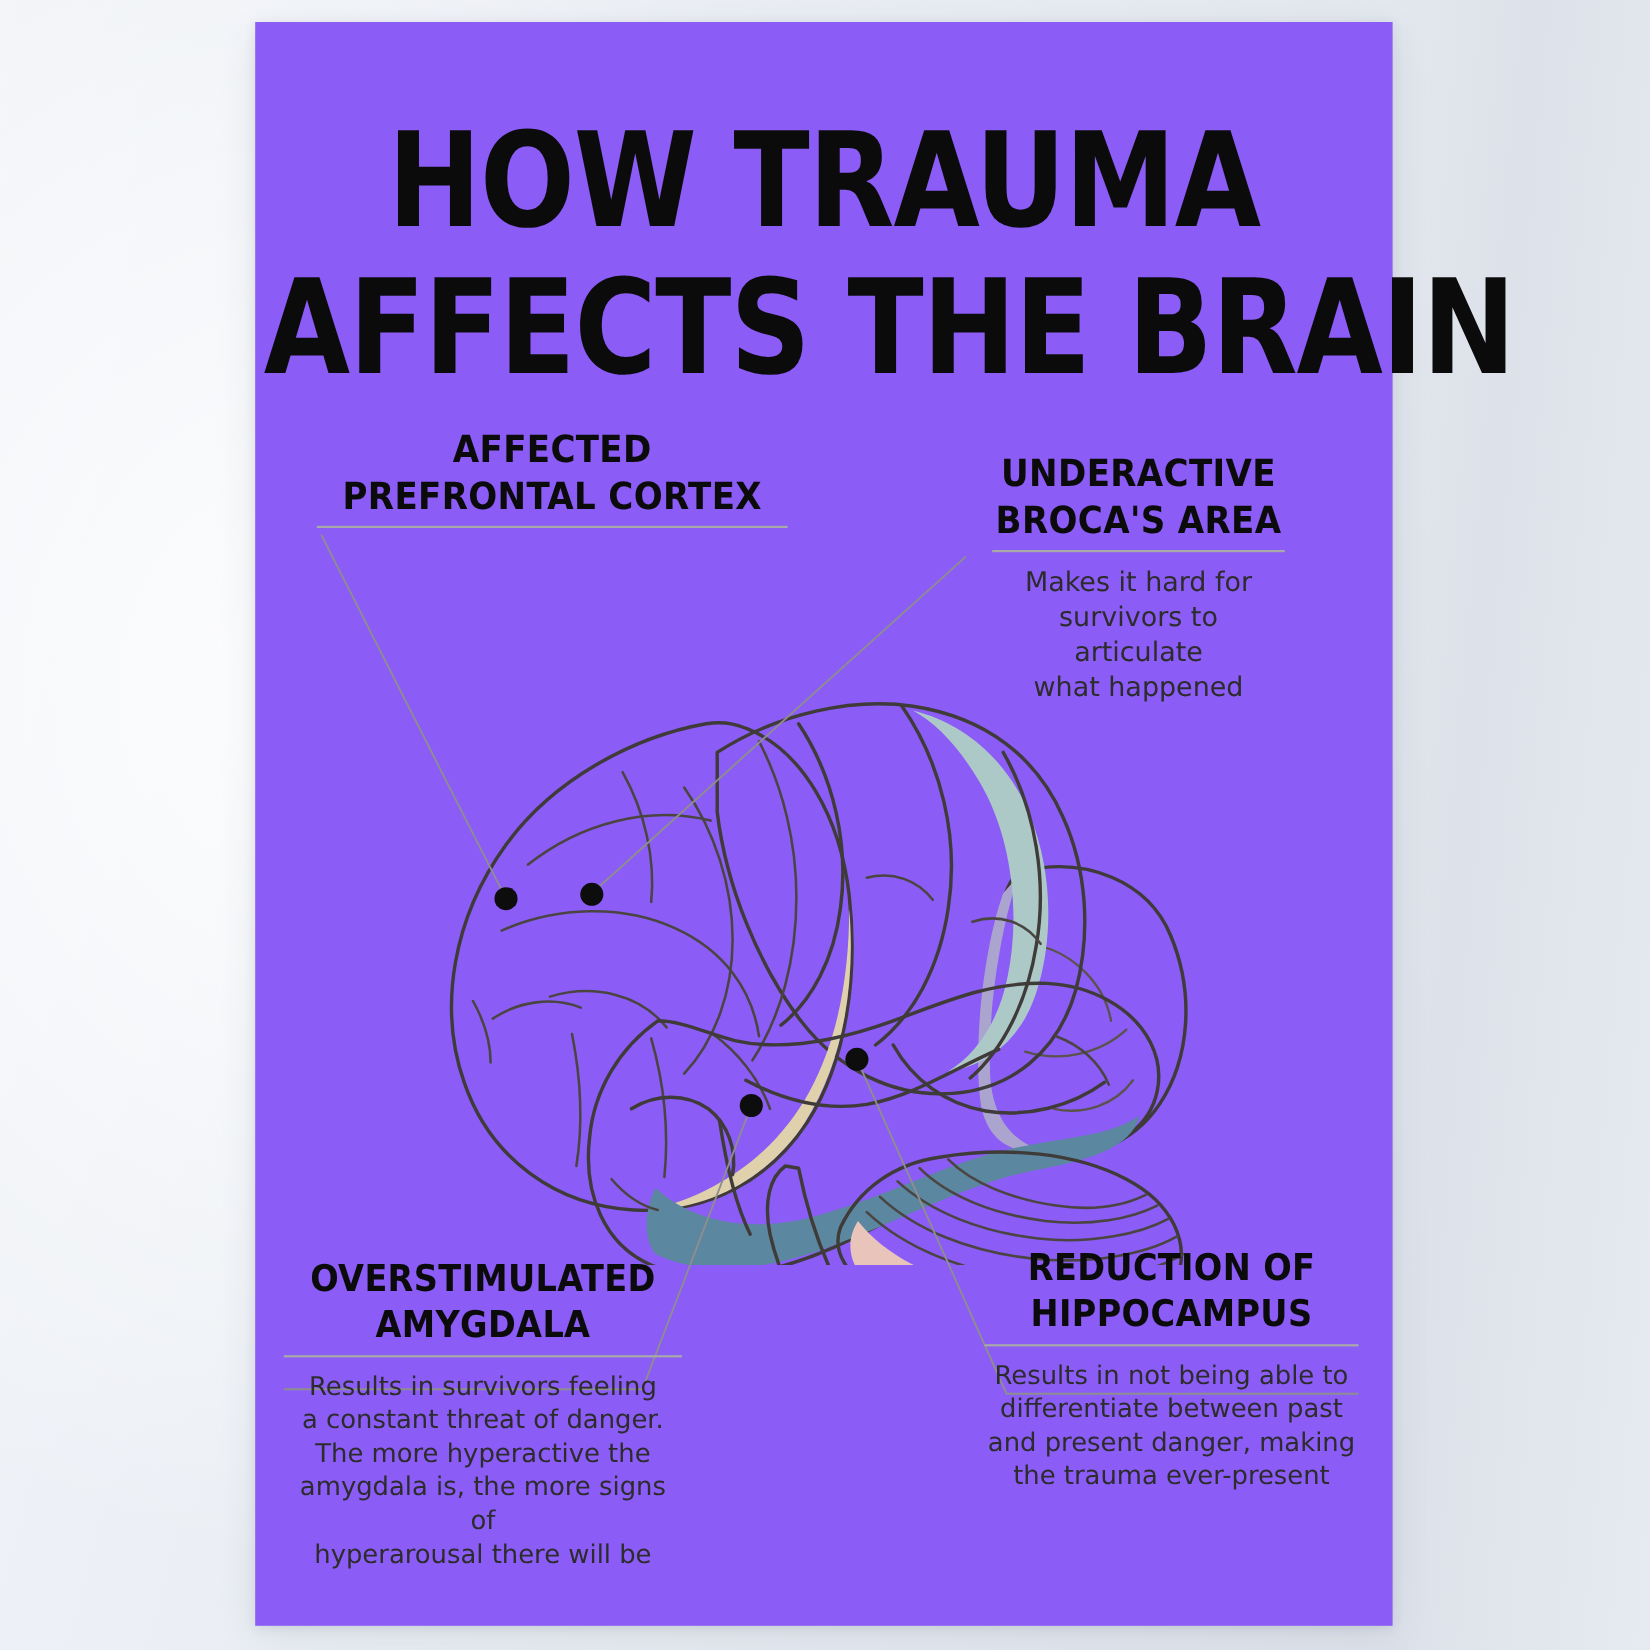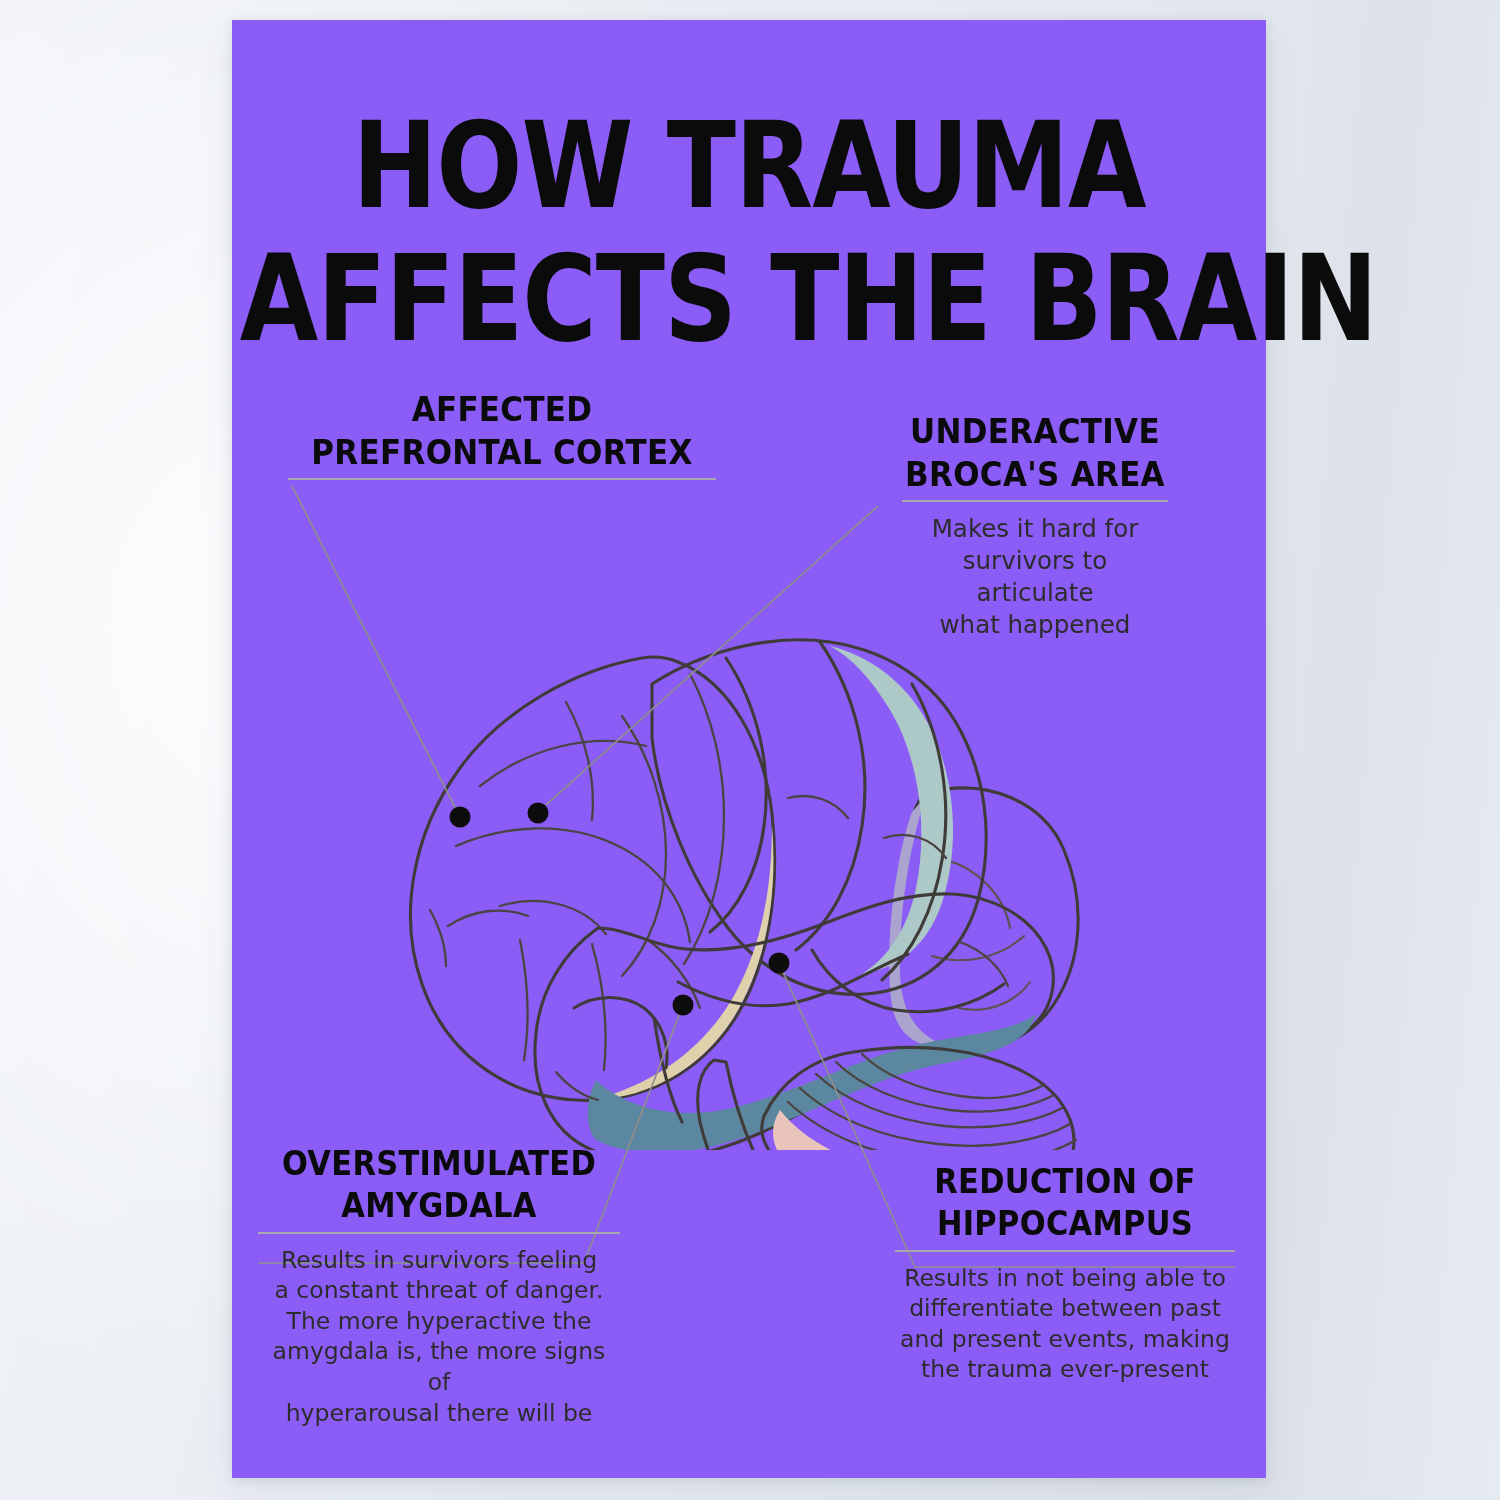--- a/index.html
+++ b/index.html
@@ -103,21 +103,21 @@
     font-size: 24.5px;
     line-height: 1.30;
     text-align: center;
     margin-top: 11px;
     white-space: pre-line;
   }
 
   #callout-pfc   { left: 56px;  top: 368px;  width: 428px; }
   #callout-broca { left: 644px; top: 390px;  width: 266px; margin-left: 26px; }
   #callout-amy   { left: 26px;  top: 1123px; width: 362px; }
-  #callout-hip   { left: 663px; top: 1113px; width: 340px; margin-top: 28px; }
+  #callout-hip   { left: 663px; top: 1113px; width: 340px; }
 
   #callout-amy .callout-title { font-size: 30.5px; }
   #callout-hip .callout-title { font-size: 30.5px; }
   #callout-amy .callout-body,
   #callout-hip .callout-body { font-size: 23.5px; text-align: center; }
 
   
   #leader-svg, #brain-svg { position: absolute; }
   #leader-svg { left: 0; top: 0; width: 1034px; height: 1458px; pointer-events: none; }
   #brain-svg  { left: 128px; top: 590px; width: 790px; height: 540px; }
@@ -324,17 +324,17 @@
 amygdala is, the more signs of
 hyperarousal there will be</div>
   </div>
 
   <div class="callout" id="callout-hip">
     <div class="callout-title">REDUCTION OF
 HIPPOCAMPUS</div>
     <div class="callout-rule"></div>
     <div class="callout-body">Results in not being able to
 differentiate between past
-and present events, making
+and present danger, making
 the trauma ever-present</div>
   </div>
 
 </div>
 
 </body></html>

